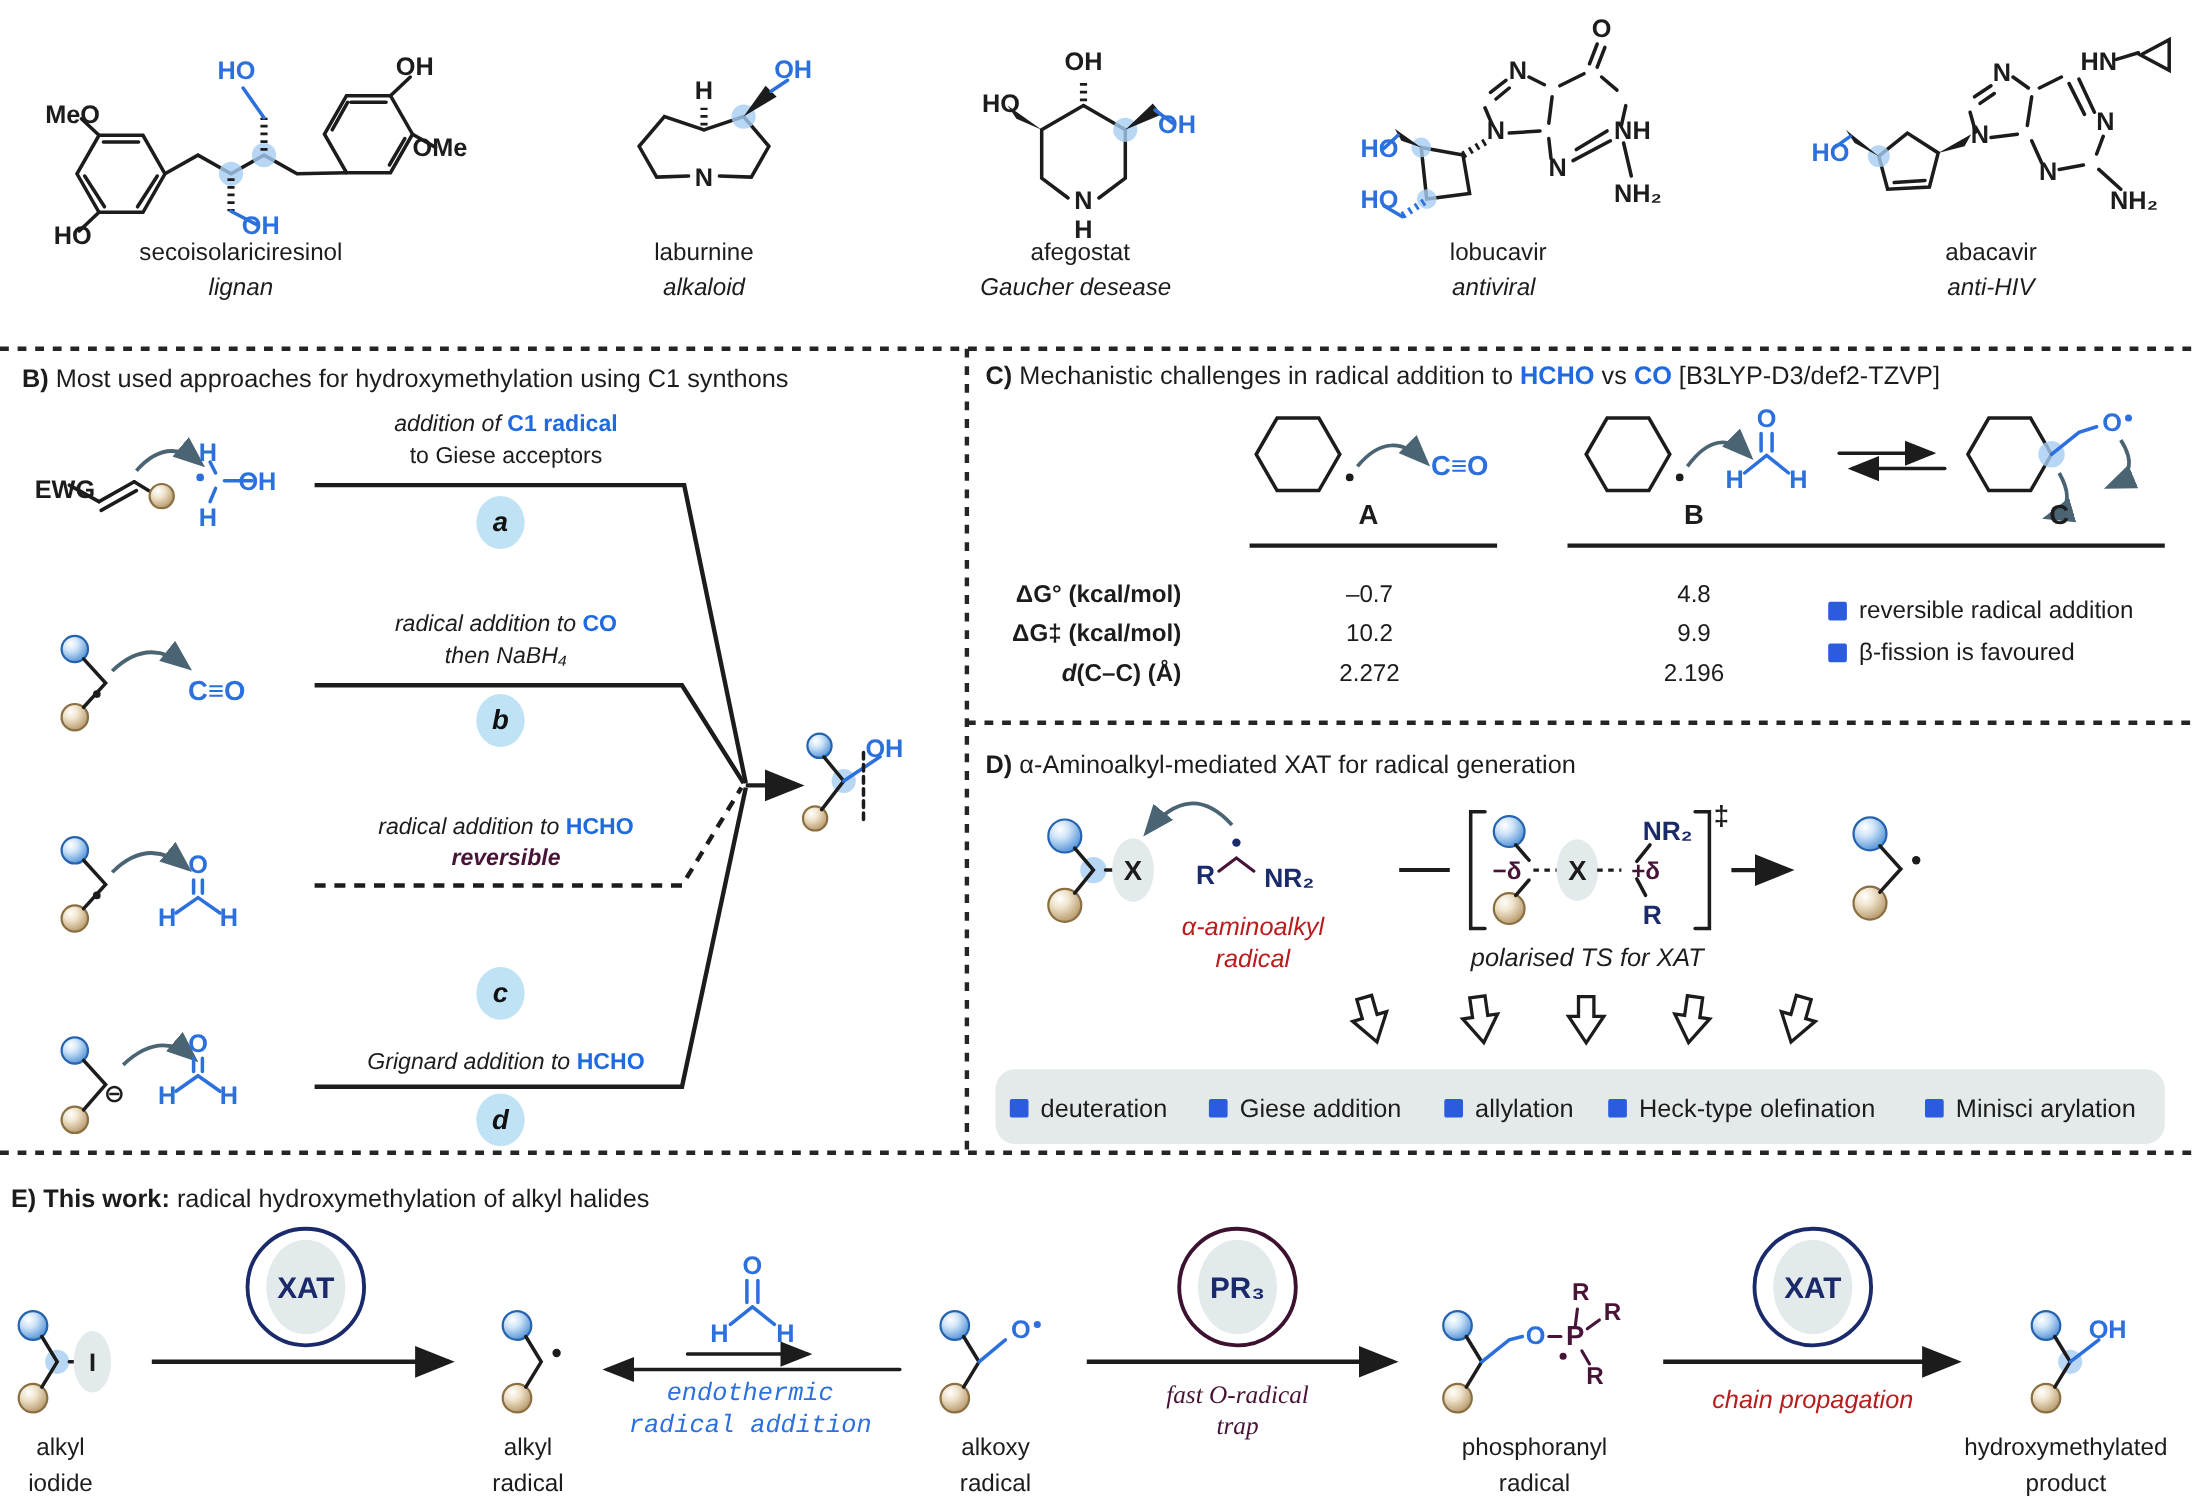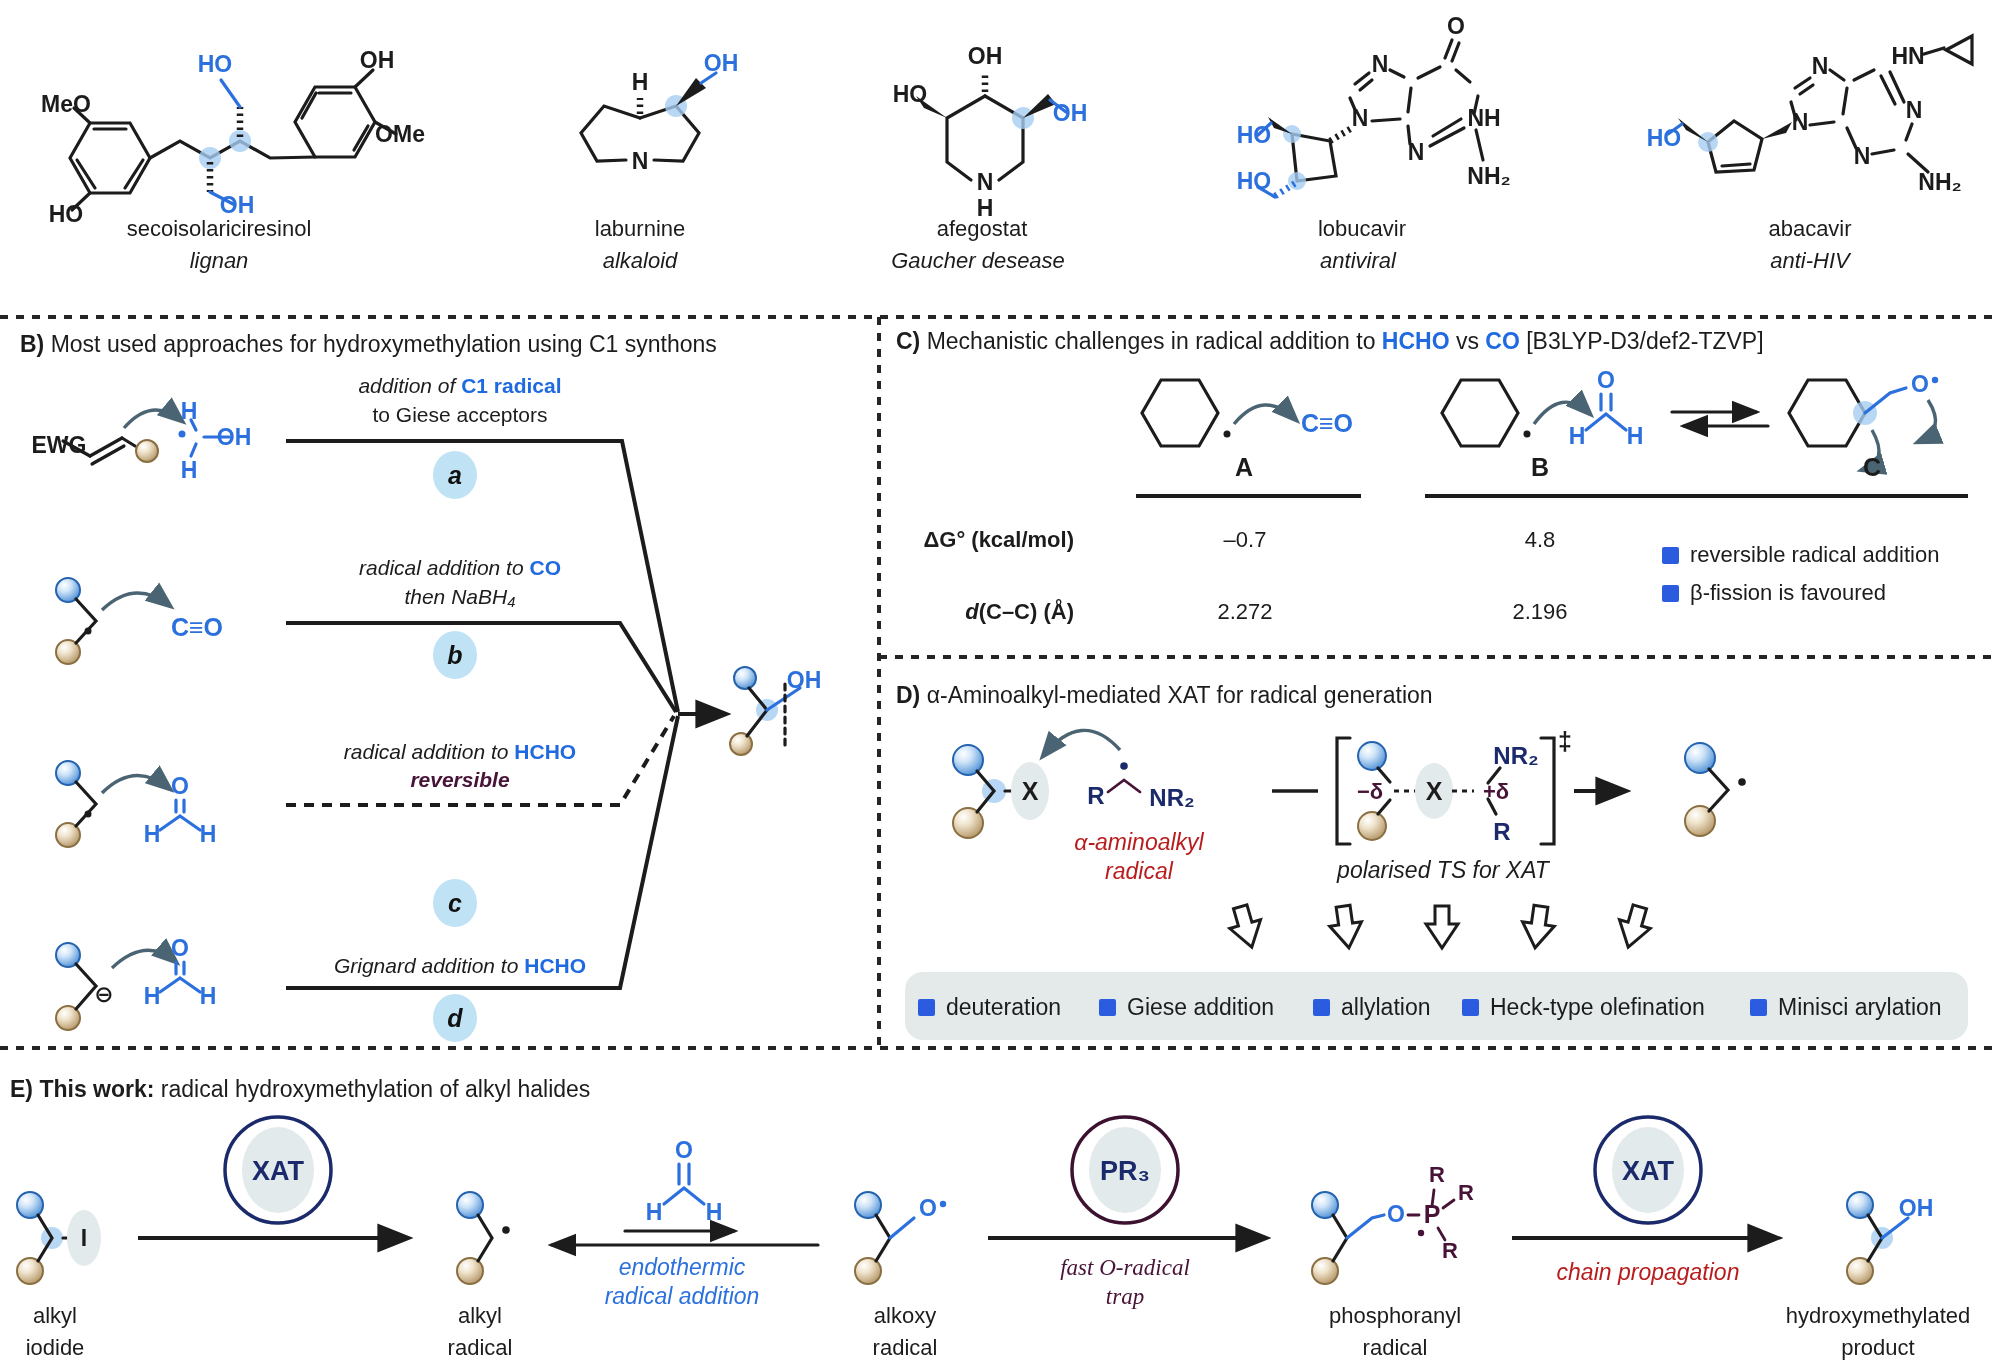--- a/index.html
+++ b/index.html
@@ -444,20 +444,25 @@
 <div class="abs ptitle" style="left:896px;top:328px;">
   <span class="b">C)</span>
   <span>Mechanistic challenges in radical addition to </span><span class="blue">HCHO</span><span> vs </span><span class="blue">CO</span><span> [B3LYP-D3/def2-TZVP]</span>
 </div>
 
 <div class="abs trow" style="left:878px;top:527px;display:flex;">
   <div class="tlabel"><span class="it b"></span><span>ΔG° (kcal/mol)</span></div>
   <div class="tval" style="margin-left:111px;">–0.7</div>
   <div class="tval" style="margin-left:175px;">4.8</div>
 </div>
+<div class="abs trow" style="left:878px;top:563px;display:flex;">
+  <div class="tlabel"><span class="it b"></span><span>ΔG‡ (kcal/mol)</span></div>
+  <div class="tval" style="margin-left:111px;">10.2</div>
+  <div class="tval" style="margin-left:175px;">9.9</div>
+</div>
 <div class="abs trow" style="left:878px;top:599px;display:flex;">
   <div class="tlabel"><span class="it b">d</span><span class="b">(C–C) (Å)</span></div>
   <div class="tval" style="margin-left:111px;">2.272</div>
   <div class="tval" style="margin-left:175px;">2.196</div>
 </div>
 
 <div class="abs cbullet" style="left:1662px;top:542px;">
   <div class="sq"></div>
   <span>reversible radical addition</span>
 </div>
@@ -494,21 +499,21 @@
 </div>
 <div class="abs cbullet" style="left:1750px;top:992px;height:30px;font-size:23px;">
   <div class="sq"></div>
   <span>Minisci arylation</span>
 </div>
 
 <div class="abs ptitle" style="left:10px;top:1076px;">
   <span class="b">E) </span><span class="b">This work:</span><span> radical hydroxymethylation of alkyl halides</span>
 </div>
 
-<div class="abs cap it bluet" style="left:682px;top:1253px;">endothermic
+<div class="abs cap it bluet" style="left:682px;top:1253px;font-family:Liberation Mono, monospace;">endothermic
 radical addition</div>
 <div class="abs cap it maroon" style="left:1125px;top:1253px;font-family:Liberation Serif, serif;">fast O-radical
 trap</div>
 <div class="abs cap it navy" style="left:1648px;top:1258px;">chain propagation</div>
 
 <div class="abs elabel" style="left:55px;top:1300px;">alkyl
 iodide</div>
 <div class="abs elabel" style="left:480px;top:1300px;">alkyl
 radical</div>
 <div class="abs elabel" style="left:905px;top:1300px;">alkoxy

